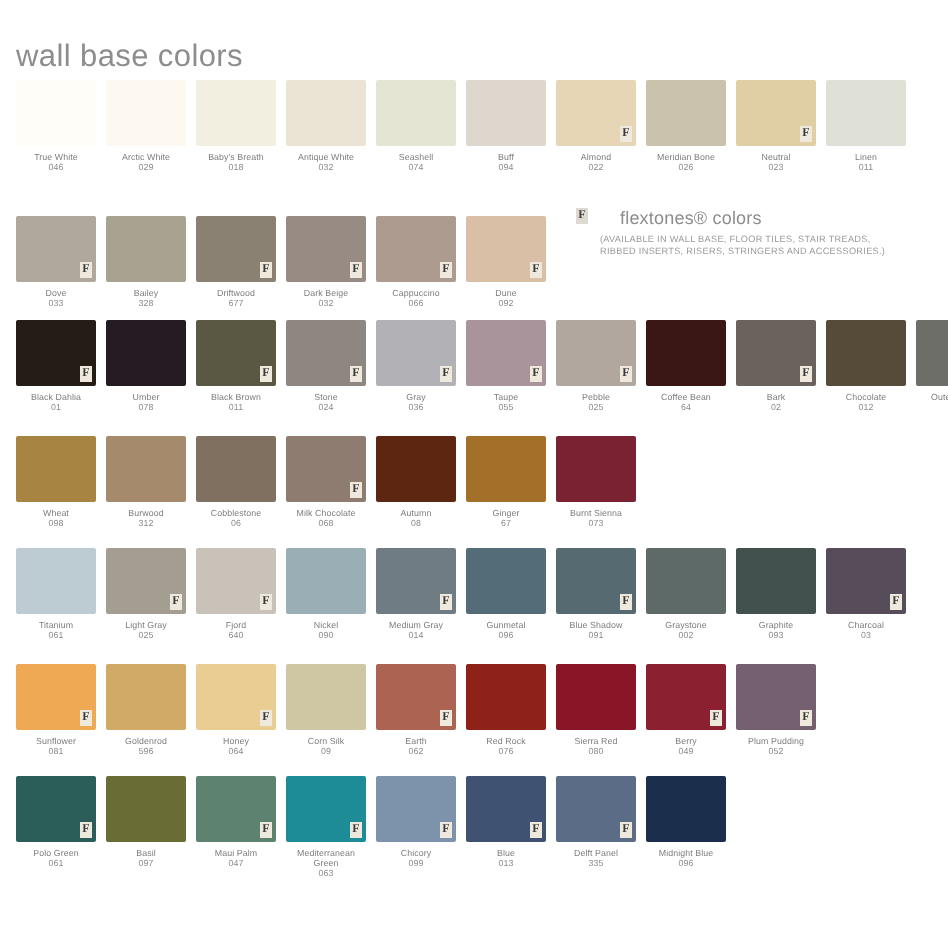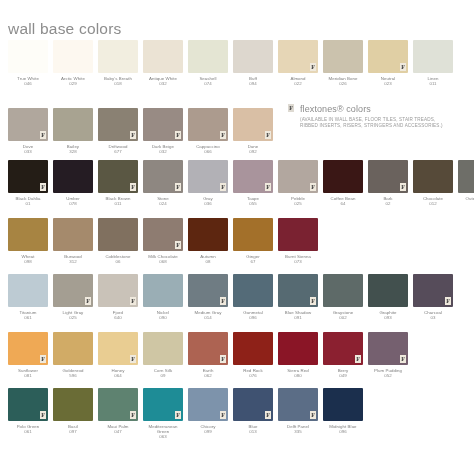--- a/index.html
+++ b/index.html
@@ -91,21 +91,21 @@
   #legend {
     position: absolute;
     left: 288px;
     top: 104px;
     width: 184px;
   }
 
   #legend-head {
     display: flex;
     align-items: center;
-    gap: 6px;
+    gap: 16px;
   }
 
   #legend-bullet {
     width: 6px;
     height: 8px;
     background: #dedad2;
     color: #444;
     font-size: 6px;
     line-height: 8px;
     text-align: center;

